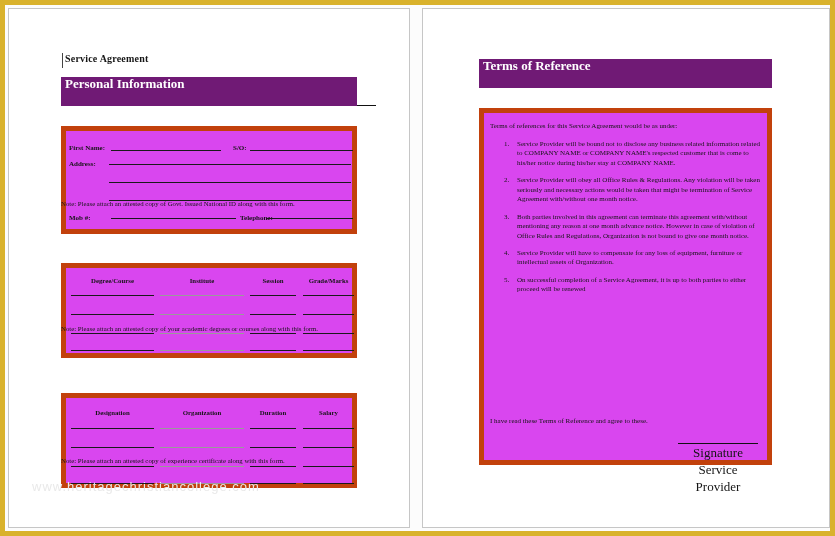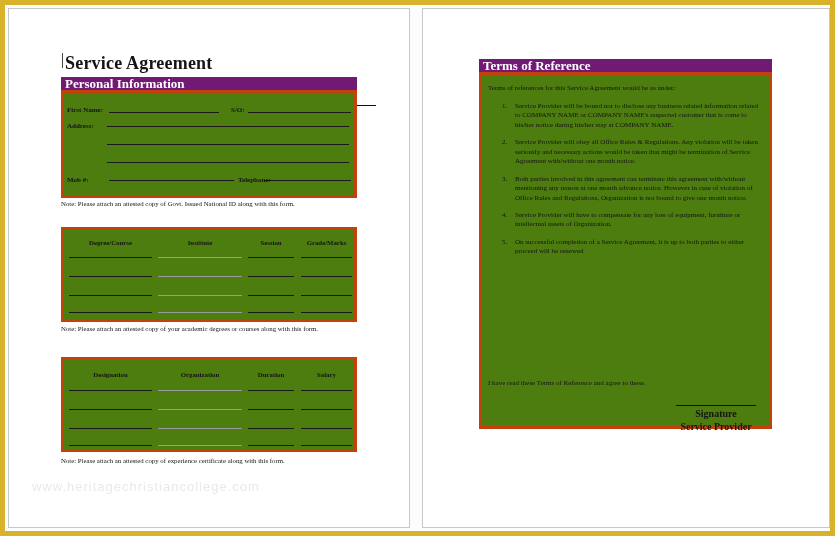--- a/index.html
+++ b/index.html
@@ -10,38 +10,38 @@
   }
   .page {
     position:absolute; top:3px; height:520px; background:#ffffff;
     border:1px solid #c6c6c6;
   }
   .page-left  { left:3px;  width:402px; }
   .page-right { left:417px; width:408px; }
 
   .doc-title {
     position:absolute; left:56px; top:44px;
-    font-size:18px; font-weight:bold; letter-spacing:0.2px;
+    font-size:10px; font-weight:bold; letter-spacing:0.2px;
   }
   .cursor { position:absolute; left:53px; top:44px; width:1px; height:15px; background:#444; }
 
   .dated { position:absolute; left:258px; top:60px; font-size:7.5px;margin-top:30px; }
   .dated .dline { display:inline-block; width:86px; border-bottom:1px solid #111; height:7px; margin-left:3px; }
 
   .bar {
     position:absolute; left:52px; width:296px; height:29px;
     background:#701a75; color:#ffffff; font-weight:bold;
     font-size:13px; line-height:13px; padding-left:4px;
   }
   .bar-personal { top:68px; }
   .bar-academic { top:205px; }
   .bar-working  { top:335px; }
   .bar-terms    { left:56px; top:50px; width:293px; }
 
-  .box { position:absolute; left:52px; width:296px; border:3px solid #c2410c; background:#4d7c0f; }
+  .box { position:absolute; left:52px; width:296px; border:5px solid #c2410c; background:#d946ef;margin-top:36px; }
   .box-personal { top:81px;  height:108px;padding-left:16px; }
   .box-academic { top:218px; height:95px; }
   .box-working  { top:348px; height:95px; }
   .box-terms    { left:56px; top:63px; width:293px; height:357px; }
 
   .lbl { position:absolute; font-size:7px; font-weight:bold; white-space:nowrap; }
   .fline { position:absolute; height:0; border-bottom:1px solid #1a1a1a; }
   .fline.gray { border-bottom-color:#9a9a9a; }
 
   .note { position:absolute; left:52px; font-size:6.8px; white-space:nowrap; }
@@ -61,21 +61,21 @@
 
   .terms-intro { position:absolute; left:6px; top:9px; width:282px; font-size:7px; line-height:1.35; }
   .terms-list  { position:absolute; left:20px; top:27px; width:266px; }
   .term-item   { display:flex; margin-bottom:8px; font-size:7px; line-height:1.35; }
   .term-item .num  { width:13px; flex:none; }
   .term-item .itext { flex:1; padding-right:6px; }
 
   .agree { position:absolute; left:6px; top:304px; font-size:7px; }
   .sig-block { position:absolute; left:194px; top:330px; width:80px; text-align:center; }
   .sig-line  { border-top:1px solid #111; height:2px; }
-  .sig-lbl   { font-size:10px; font-weight:bold; line-height:1.3; }
+  .sig-lbl   { font-size:13px; font-weight:normal; line-height:1.3; }
 
   .watermark {
     position:absolute; left:27px; top:474px;
     font-family:"Liberation Sans", sans-serif; font-size:13px;
     color:#e9e9e9; letter-spacing:1px; white-space:nowrap;
   }
 </style>
 </head>
 <body>
 

